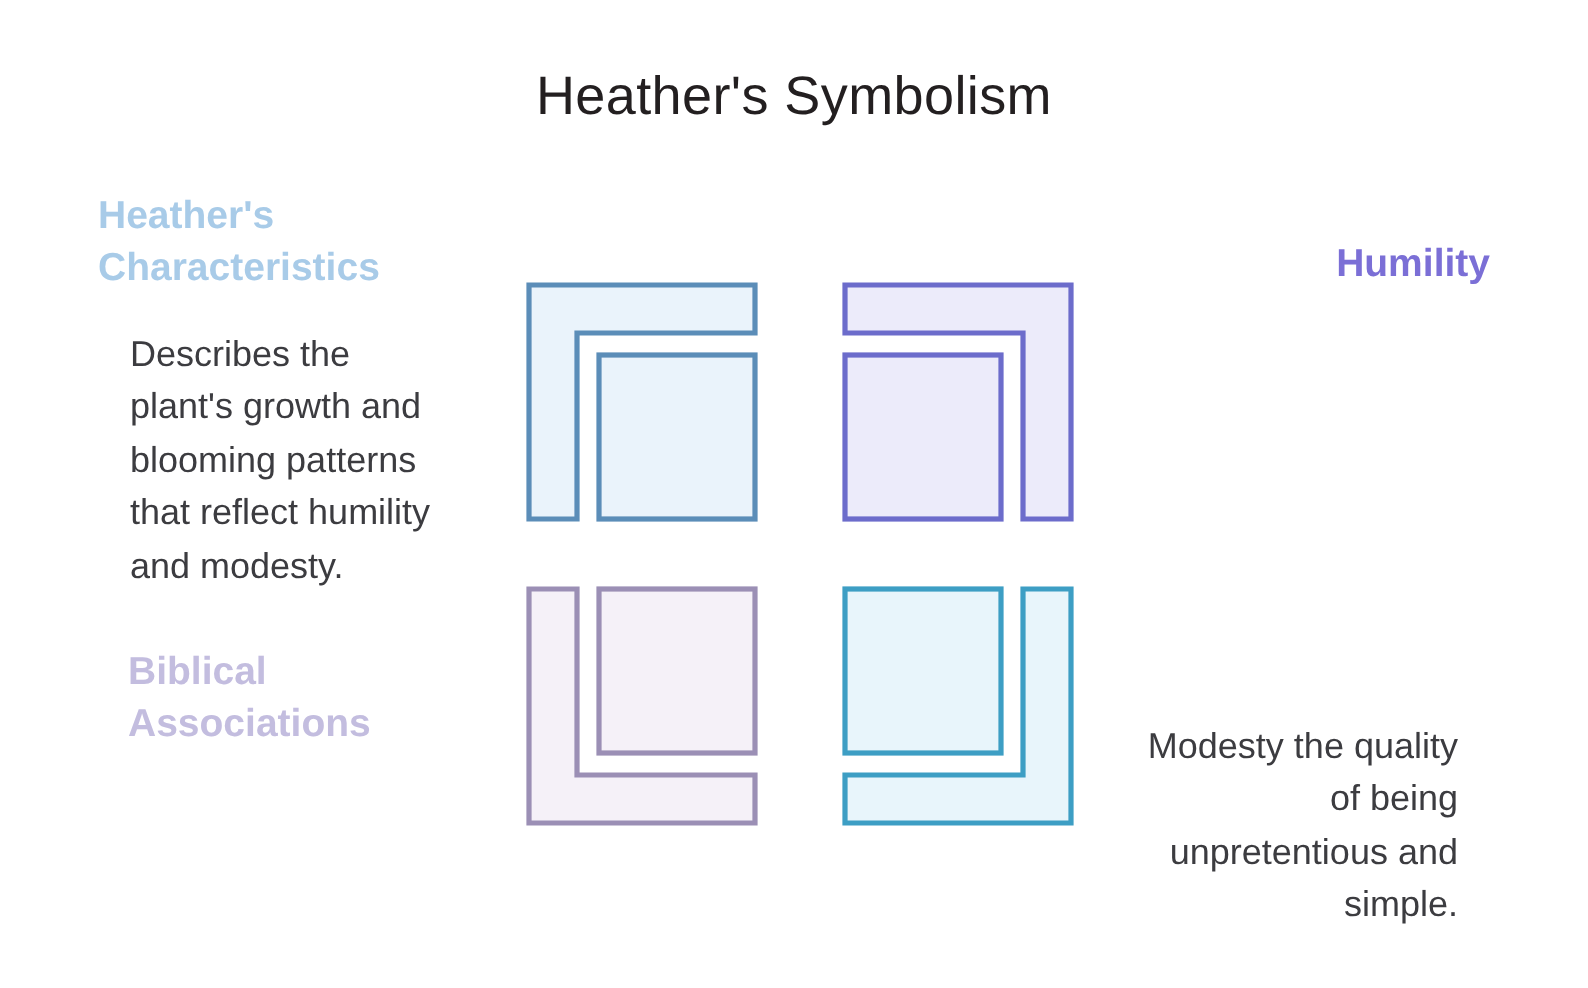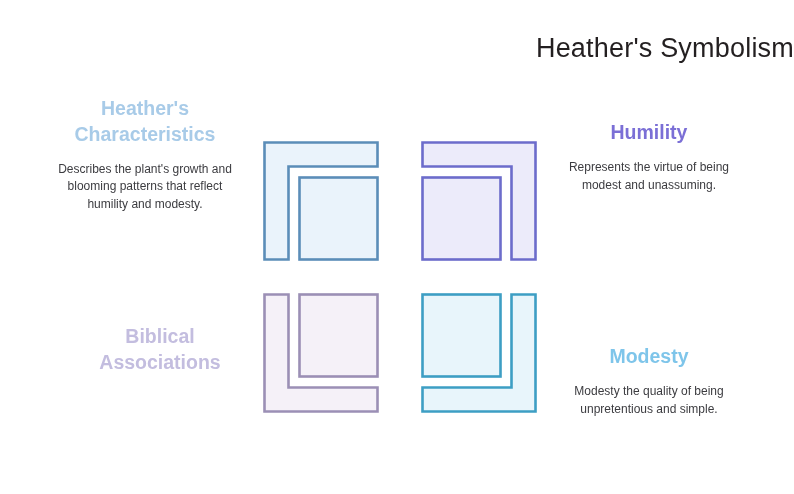--- a/index.html
+++ b/index.html
@@ -14,47 +14,47 @@
     overflow: hidden;
     position: relative;
   }
 
   
   .page-title {
     position: absolute;
     top: 33px;
     left: 0;
     width: 794px;
-    text-align: right;
+    text-align: center;
     font-size: 27px;
     font-weight: 400;
     letter-spacing: 0.2px;
     color: #231f20;
   }
 
   
   .text-block {
     position: absolute;
     width: 192px;
   }
   .text-block .blk-heading {
     font-size: 19.5px;
     font-weight: 700;
     line-height: 1.33;
     margin: 0 0 13px 0;
   }
   .text-block .blk-body {
-    font-size: 12px;
+    font-size: 18px;
     line-height: 1.47;
     color: #3c3c40;
-    margin: 0;
+    margin: 16px;
   }
 
-  .tb-left  { text-align: center; }
-  .tb-right { text-align: center;  }
+  .tb-left  { text-align: left; }
+  .tb-right { text-align: right;  }
 
   #block-characteristics { left: 49px;  top: 96px;  }
   #block-humility        { left: 553px; top: 120px; }
   #block-biblical        { left: 64px;  top: 324px; }
   #block-modesty         { left: 553px; top: 344px; }
 
   
   .graphic {
     position: absolute;
     width: 118px;
@@ -71,29 +71,27 @@
 
 <div class="page-title">Heather's Symbolism</div>
 
 <div class="text-block tb-left" id="block-characteristics">
   <div class="blk-heading" style="color:#a8cbe8">Heather's Characteristics</div>
   <div class="blk-body">Describes the plant's growth and blooming patterns that reflect humility and modesty.</div>
 </div>
 
 <div class="text-block tb-right" id="block-humility">
   <div class="blk-heading" style="color:#7b6fd6">Humility</div>
-  <div class="blk-body">Represents the virtue of being modest and unassuming.</div>
 </div>
 
 <div class="text-block tb-left" id="block-biblical">
   <div class="blk-heading" style="color:#c3bddf">Biblical Associations</div>
 </div>
 
 <div class="text-block tb-right" id="block-modesty">
-  <div class="blk-heading" style="color:#7ec5ea">Modesty</div>
   <div class="blk-body">Modesty the quality of being unpretentious and simple.</div>
 </div>
 
 <div class="graphic" id="graphic-tl">
   <svg viewBox="0 0 118 122" xmlns="http://www.w3.org/2000/svg">
     <path d="M2.5 2.5 H115.5 V26.5 H26.5 V119.5 H2.5 Z" fill="#eaf3fb" stroke="#5b8db8" stroke-width="2.6" stroke-linejoin="miter"></path>
     <rect x="37.5" y="37.5" width="78" height="82" fill="#eaf3fb" stroke="#5b8db8" stroke-width="2.6"></rect>
   </svg>
 </div>
 

